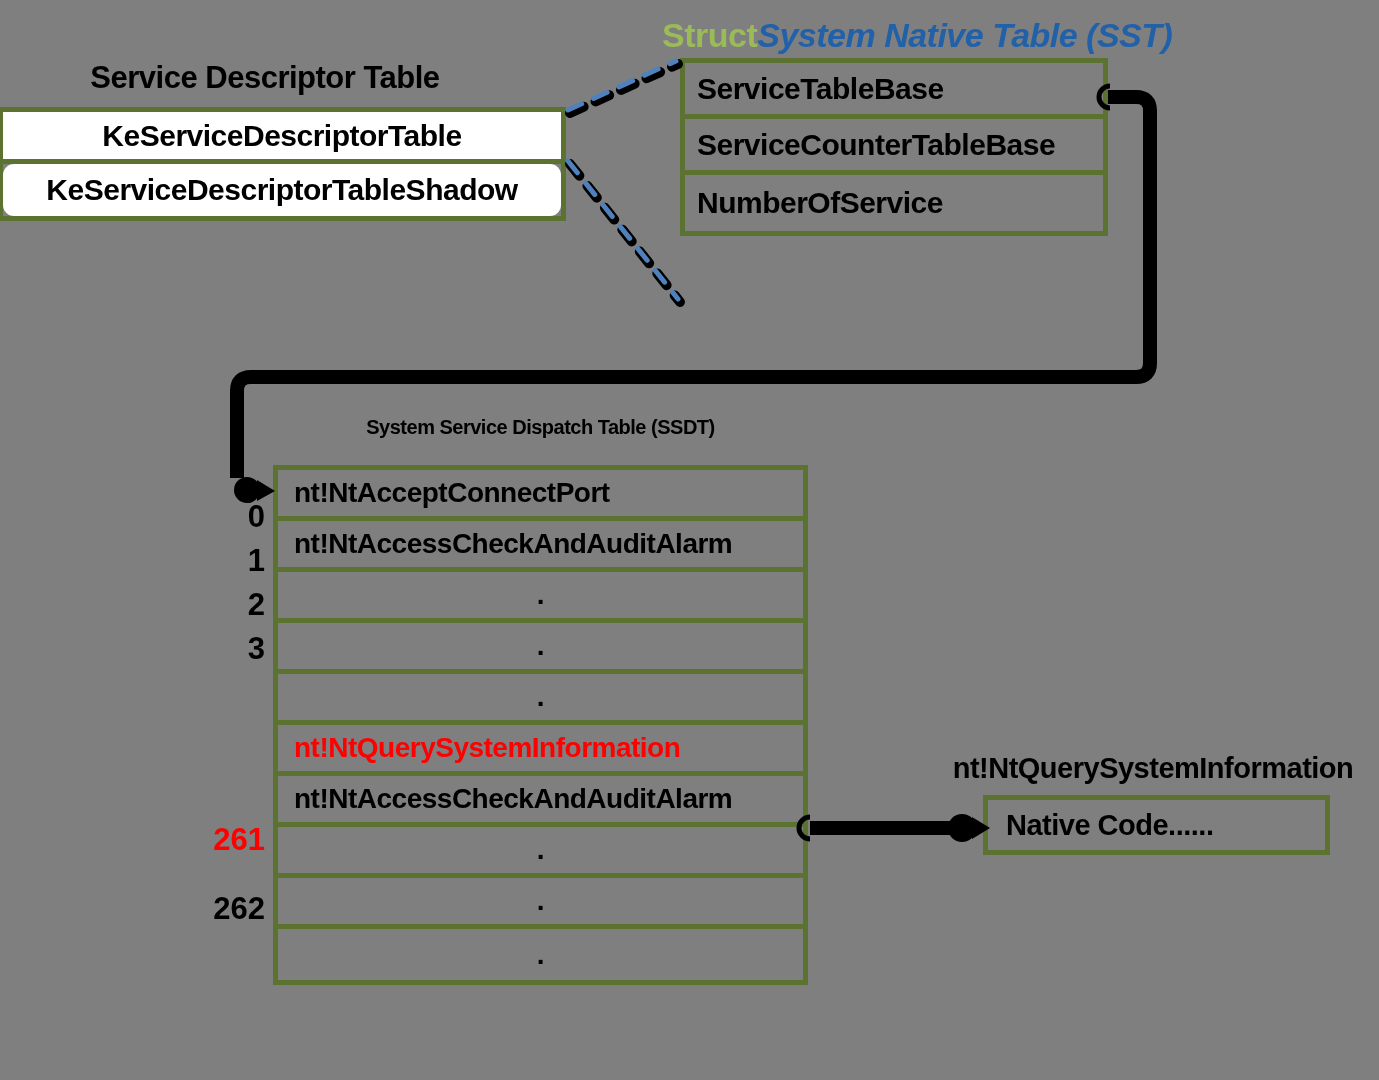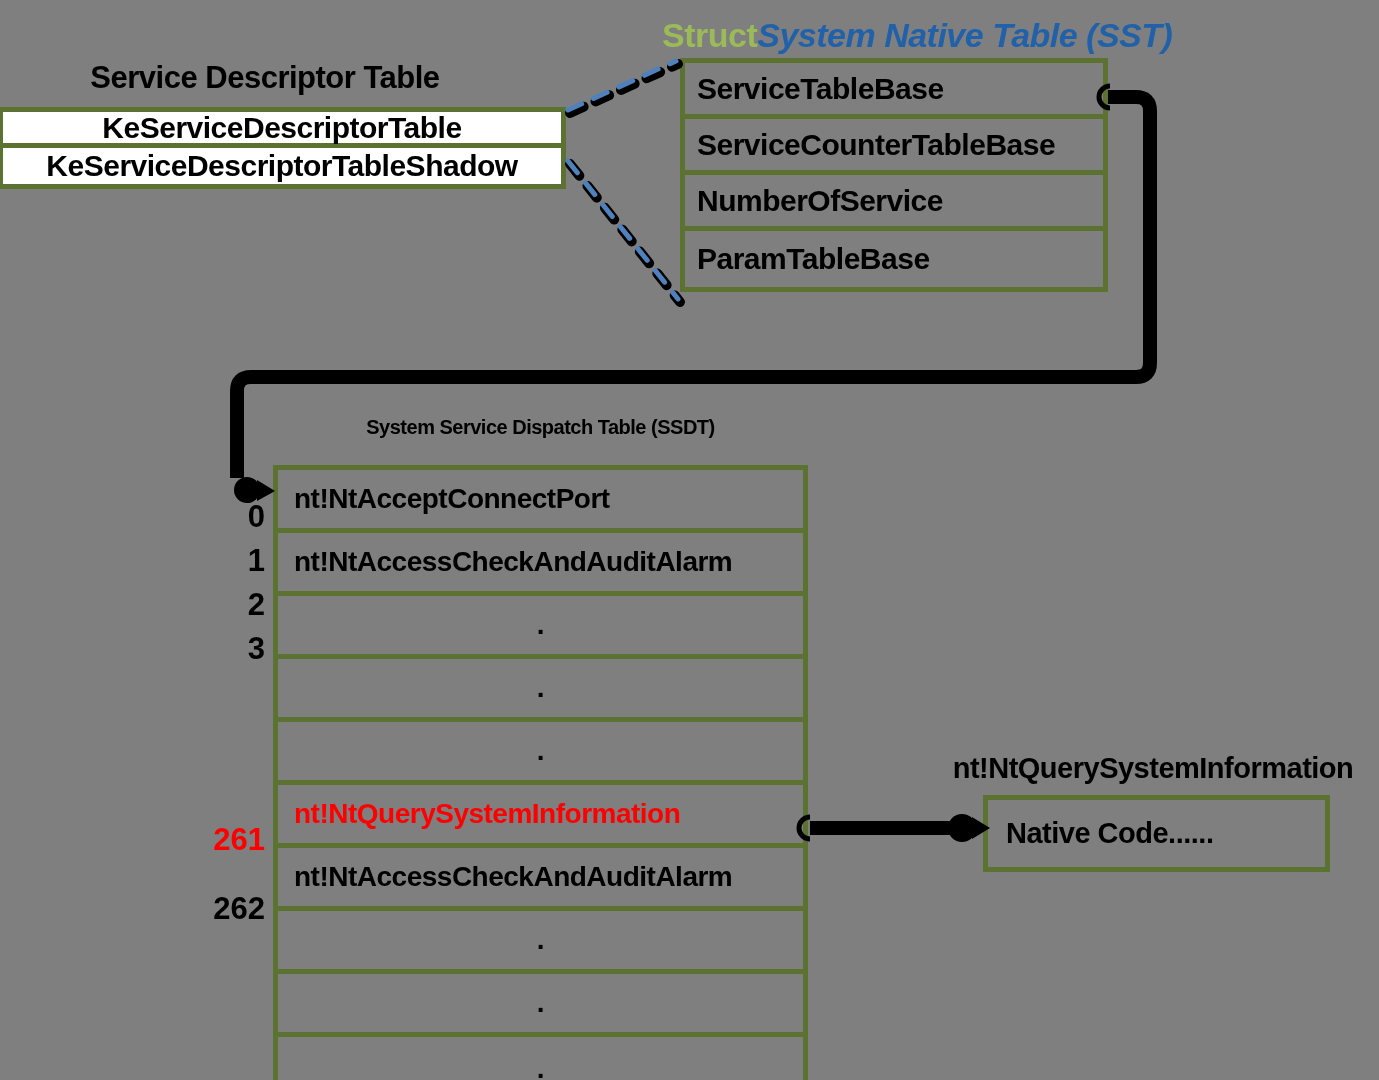--- a/index.html
+++ b/index.html
@@ -31,26 +31,26 @@
     position:absolute;color:var(--text-black);font-weight:700;
     letter-spacing:-0.5px;white-space:nowrap;
   }
   
   .sdt-title{left:0;top:60px;width:530px;text-align:center;font-size:31px;}
   .sdt-table{
     position:absolute;left:-2px;top:107px;width:568px;
     border:5px solid var(--border-olive);
   }
   .sdt-row{
-    height:36px;background:var(--box-white);
+    height:52px;background:var(--box-white);
     display:flex;align-items:center;justify-content:center;
     font-size:30px;font-weight:700;color:var(--text-black);letter-spacing:-0.5px;
     border-bottom:5px solid var(--border-olive);
   }
-  .sdt-row:last-child{border-bottom:none;}
+  .sdt-row:last-child{border-bottom:none;border-radius:11px;}
 
   
   .sst-header{
     position:absolute;left:662px;top:16px;display:flex;
     font-size:34px;font-weight:700;white-space:nowrap;letter-spacing:-0.5px;
   }
   .sst-struct{color:var(--struct-green);}
   .sst-name{color:var(--title-blue);font-style:italic;}
   .sst-table{
     position:absolute;left:680px;top:58px;width:428px;
@@ -63,21 +63,21 @@
   }
   .sst-row:last-child{border-bottom:none;}
 
   
   .ssdt-title{left:273px;top:416px;width:535px;text-align:center;font-size:20px;font-weight:700;}
   .ssdt-table{
     position:absolute;left:273px;top:465px;width:535px;
     border:5px solid var(--border-olive);
   }
   .ssdt-row{
-    height:63px;display:flex;align-items:center;
+    height:51px;display:flex;align-items:center;
     padding-left:16px;font-size:28px;font-weight:700;color:var(--text-black);
     letter-spacing:-0.5px;border-bottom:5px solid var(--border-olive);
   }
   .ssdt-row:last-child{border-bottom:none;}
   .ssdt-row.dot-row{justify-content:center;padding-left:0;}
   .ssdt-row.hot{color:var(--highlight-red);}
 
   .idx{
     position:absolute;left:140px;width:125px;text-align:right;
     font-size:31px;font-weight:700;color:var(--text-black);height:36px;line-height:36px;
@@ -85,21 +85,21 @@
   .idx-0{top:499px;}
   .idx-1{top:543px;}
   .idx-2{top:587px;}
   .idx-3{top:631px;}
   .idx-261{top:822px;color:var(--highlight-red);}
   .idx-262{top:891px;}
 
   
   .native-title{left:943px;top:752px;width:420px;text-align:center;font-size:29px;}
   .native-box{
-    position:absolute;left:983px;top:795px;width:347px;height:77px;
+    position:absolute;left:983px;top:795px;width:347px;height:60px;
     border:5px solid var(--border-olive);
     display:flex;align-items:center;padding-left:18px;
     font-size:29px;font-weight:700;color:var(--text-black);letter-spacing:-0.5px;
   }
 
   
   .conn-thick{stroke:var(--connector-black);stroke-width:14;fill:none;}
   .conn-tail{stroke:var(--connector-black);stroke-width:5;fill:none;}
   .conn-fill{fill:var(--connector-black);}
   .dash-black{stroke:var(--connector-black);stroke-width:10;fill:none;stroke-dasharray:15 13;stroke-linecap:round;}
@@ -117,21 +117,20 @@
   </div>
 
   <div class="sst-header">
     <span class="sst-struct">Struct</span>
     <span class="sst-name">System Native Table (SST)</span>
   </div>
   <div class="sst-table">
     <div class="sst-row">ServiceTableBase</div>
     <div class="sst-row">ServiceCounterTableBase</div>
     <div class="sst-row">NumberOfService</div>
-    <div class="sst-row">ParamTableBase</div>
   </div>
 
   <div class="diagram-title ssdt-title">System Service Dispatch Table (SSDT)</div>
   <div class="ssdt-table">
     <div class="ssdt-row">nt!NtAcceptConnectPort</div>
     <div class="ssdt-row">nt!NtAccessCheckAndAuditAlarm</div>
     <div class="ssdt-row dot-row">.</div>
     <div class="ssdt-row dot-row">.</div>
     <div class="ssdt-row dot-row">.</div>
     <div class="ssdt-row hot">nt!NtQuerySystemInformation</div>

